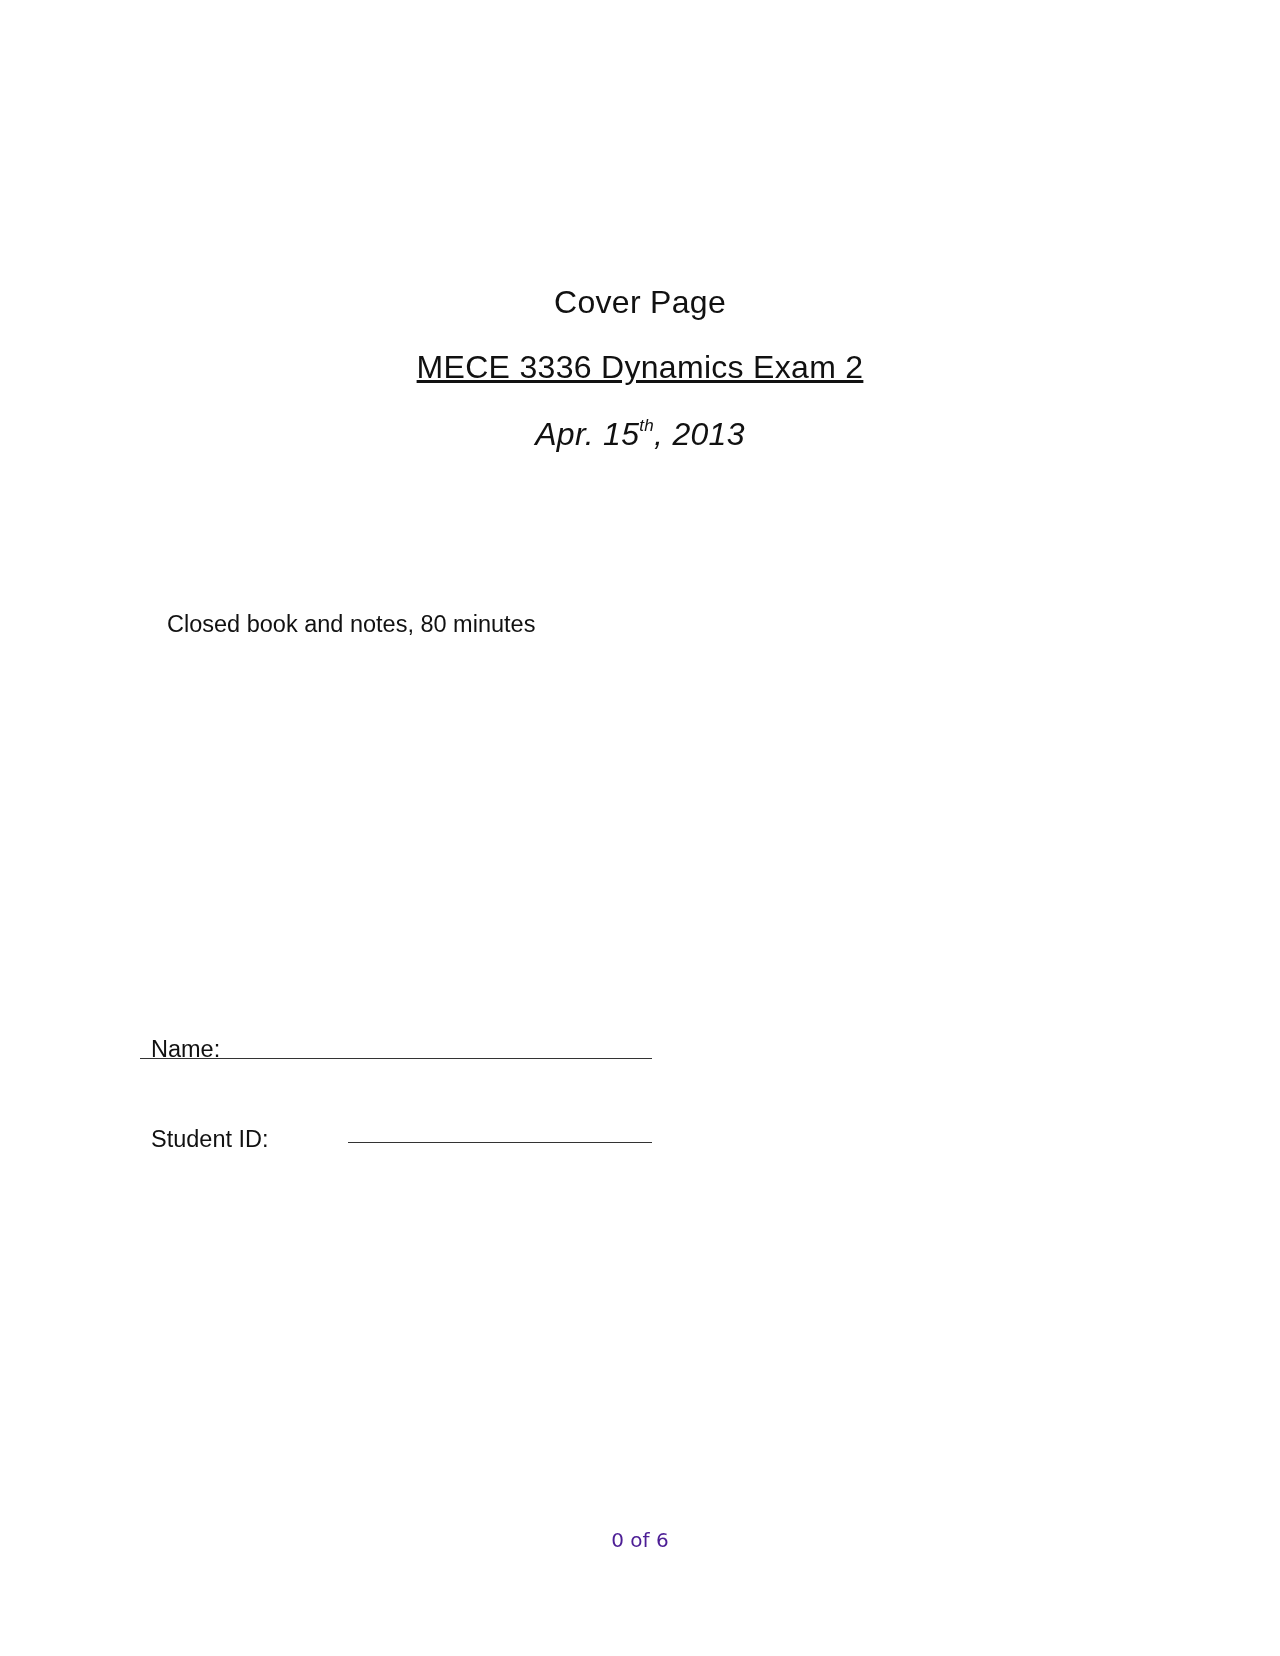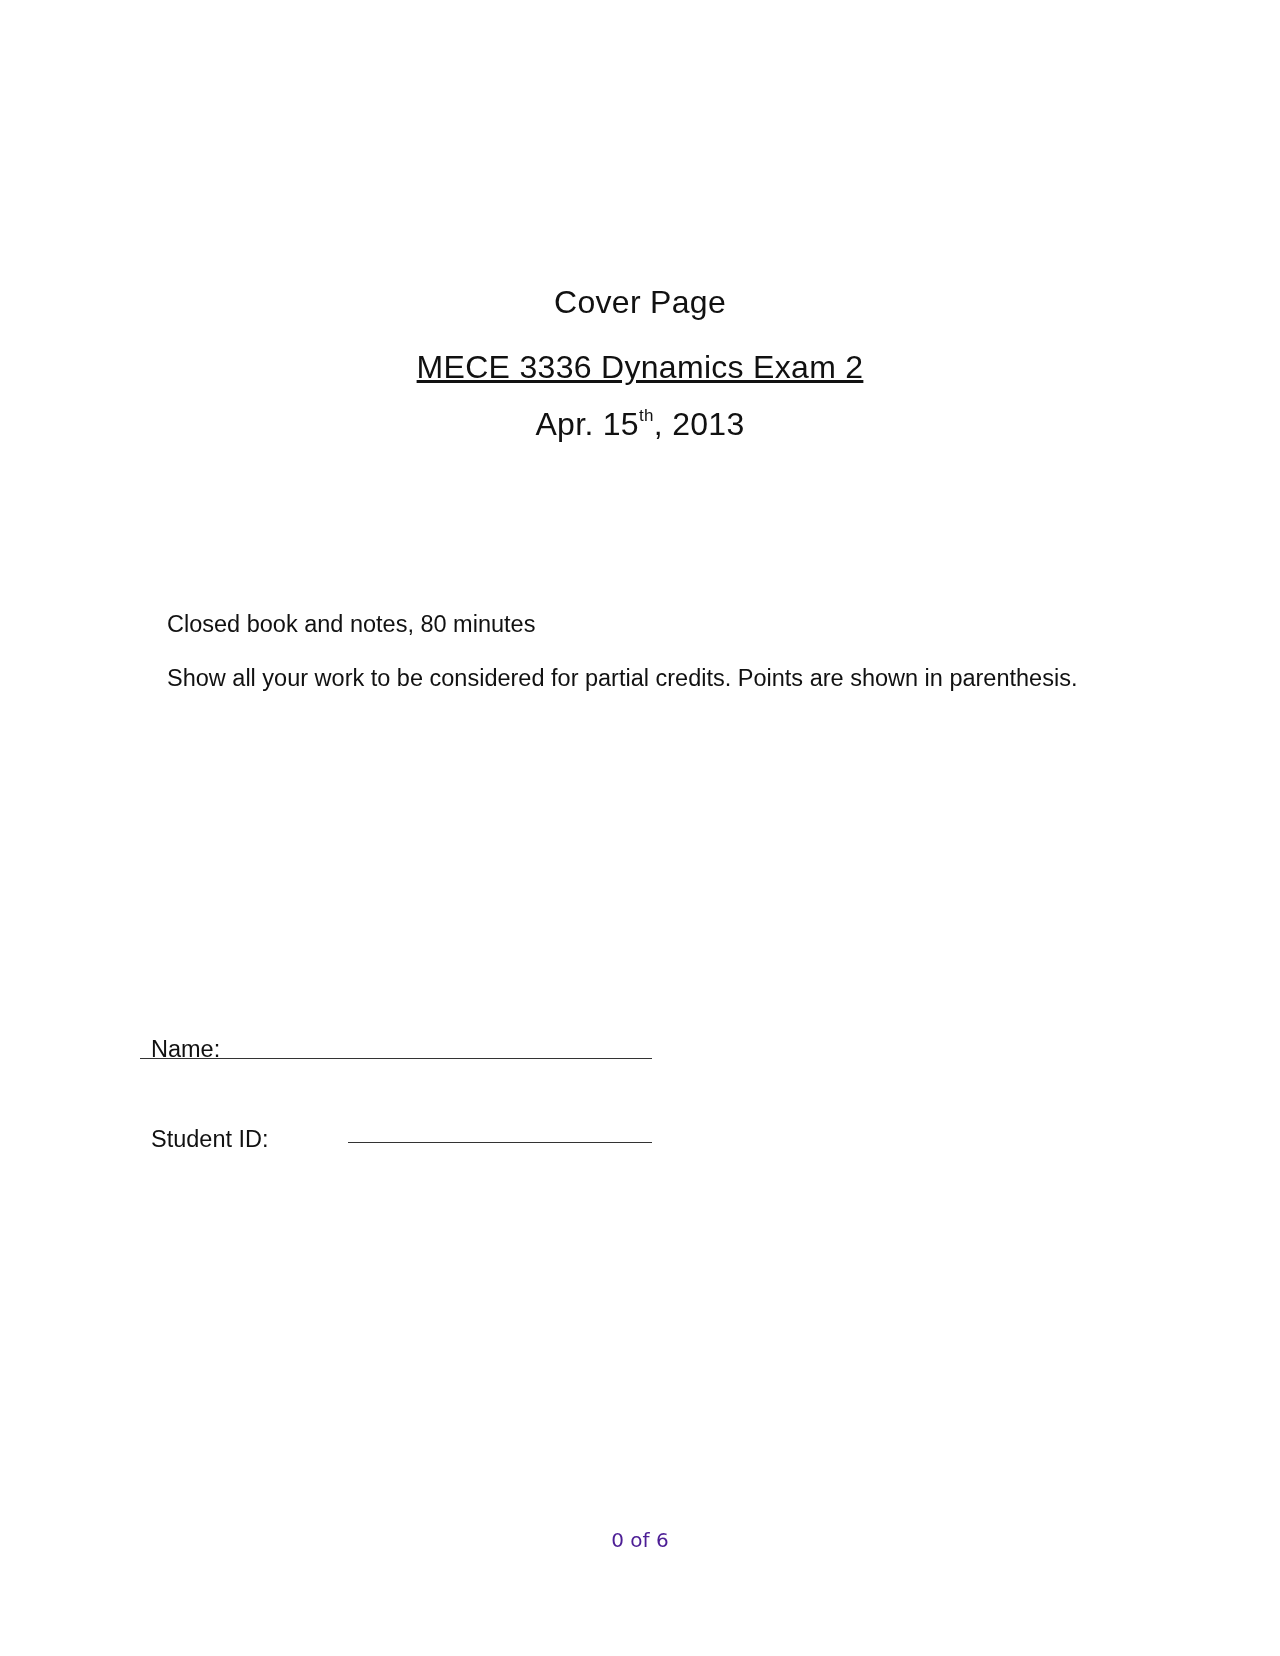--- a/index.html
+++ b/index.html
@@ -26,21 +26,21 @@
       position: absolute;
       left: 0;
       width: 1280px;
       text-align: center;
       font-size: 32px;
       line-height: 38px;
       letter-spacing: 0.3px;
     }
     .title-cover { top: 283px; }
     .title-course { top: 348px; text-decoration: underline; }
-    .title-date { top: 405px; }
+    .title-date { top: 415px; font-style: italic; }
     .title-date sup {
       font-size: 17px;
       vertical-align: 14px;
       line-height: 0;
     }
     .instructions {
       position: absolute;
       left: 151px;
       top: 608px;
       width: 1000px;
@@ -92,21 +92,20 @@
 <div class="page">
 
   <div class="title-line title-cover">Cover Page</div>
 
   <div class="title-line title-course">MECE 3336 Dynamics Exam 2</div>
 
   <div class="title-line title-date"><span>Apr. 15</span><sup>th</sup><span>, 2013</span></div>
 
   <div class="instructions">
     <p class="instr">Closed book and notes, 80 minutes</p>
-    <p class="instr">Show all your work to be considered for partial credits. Points are shown in parenthesis.</p>
   </div>
 
   <div class="field-label name-label">Name:</div>
   <div class="name-line"></div>
 
   <div class="field-label sid-label">Student ID:</div>
   <div class="sid-line"></div>
 
   <div class="footer">0 of 6</div>
 

